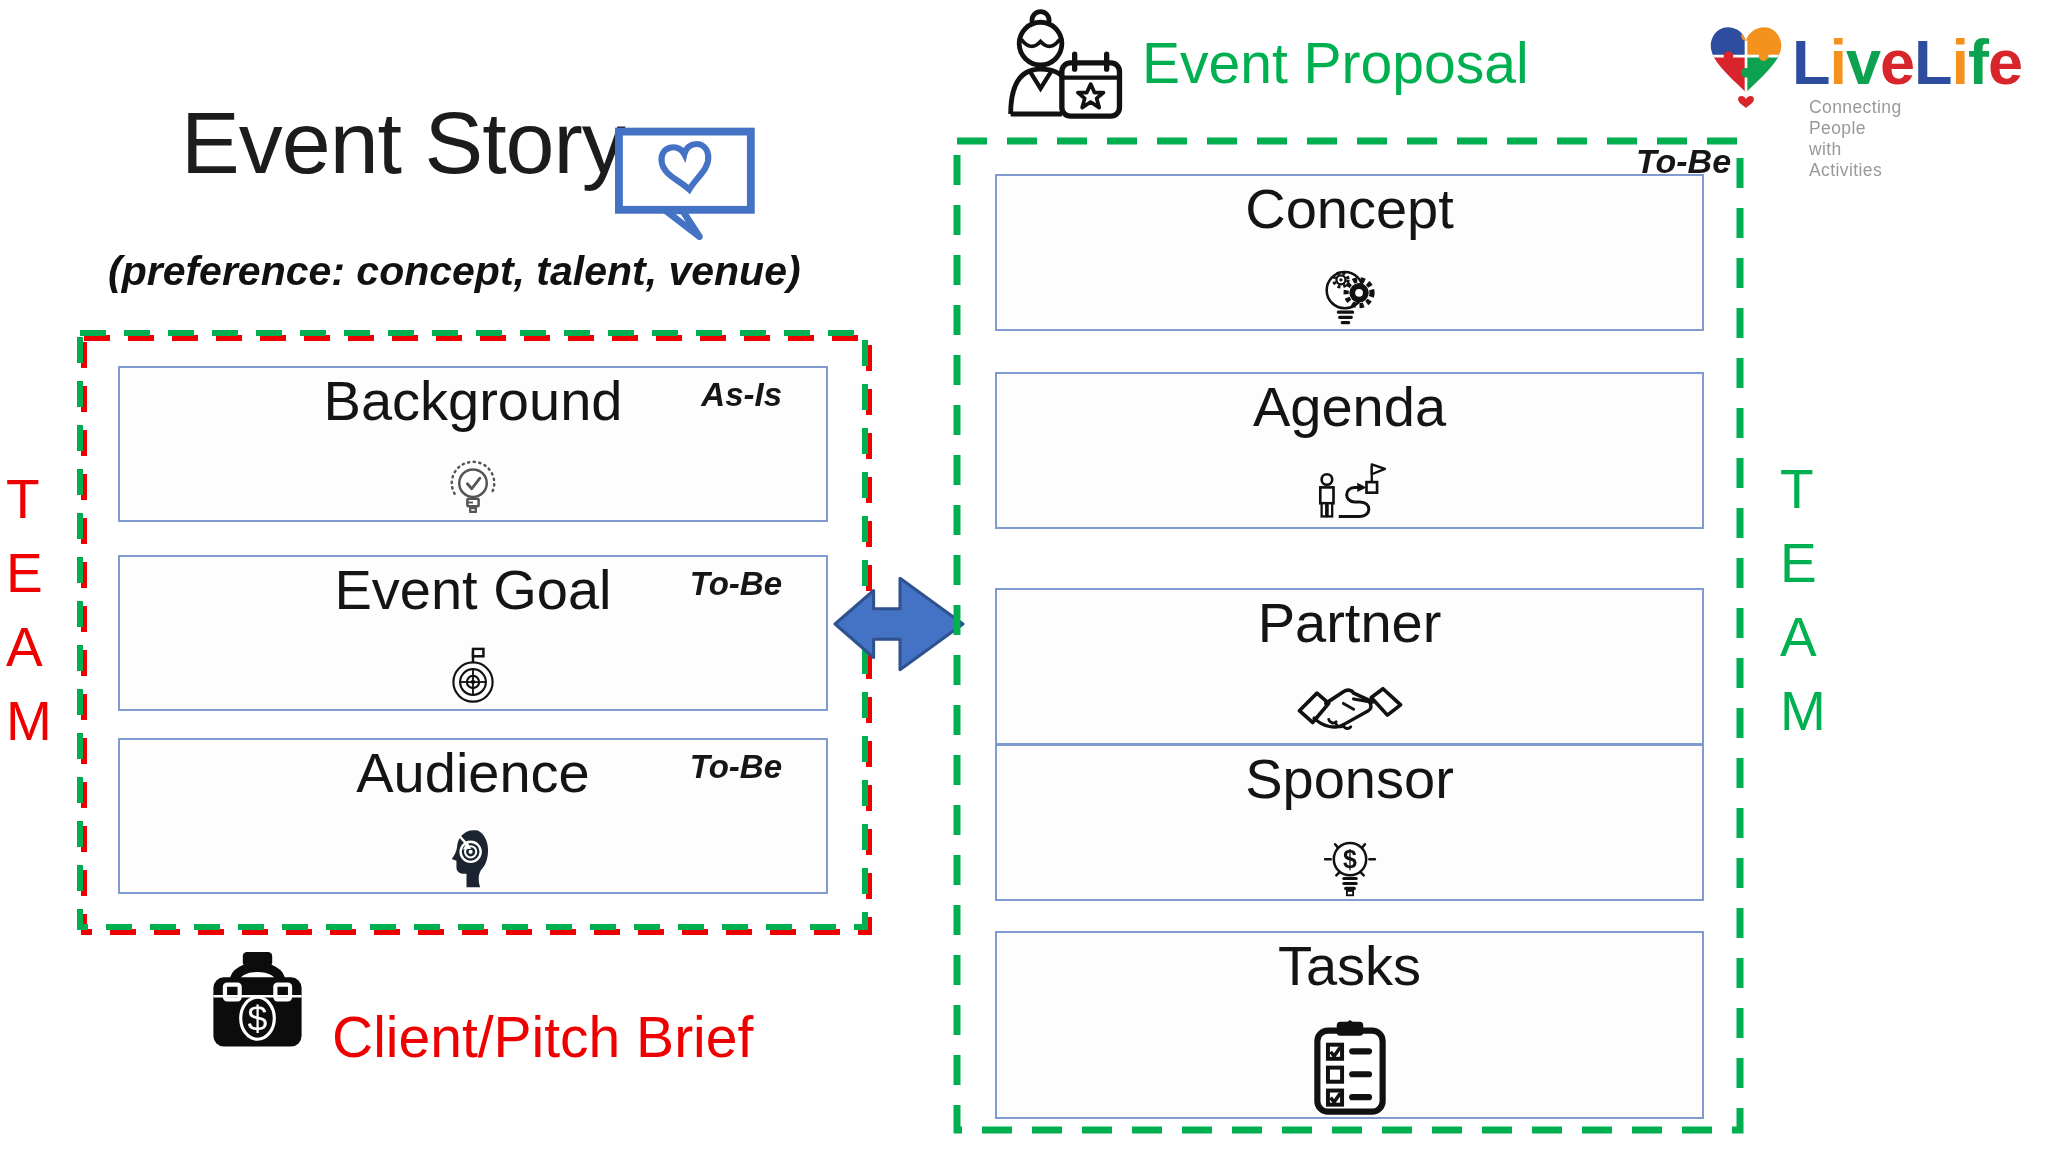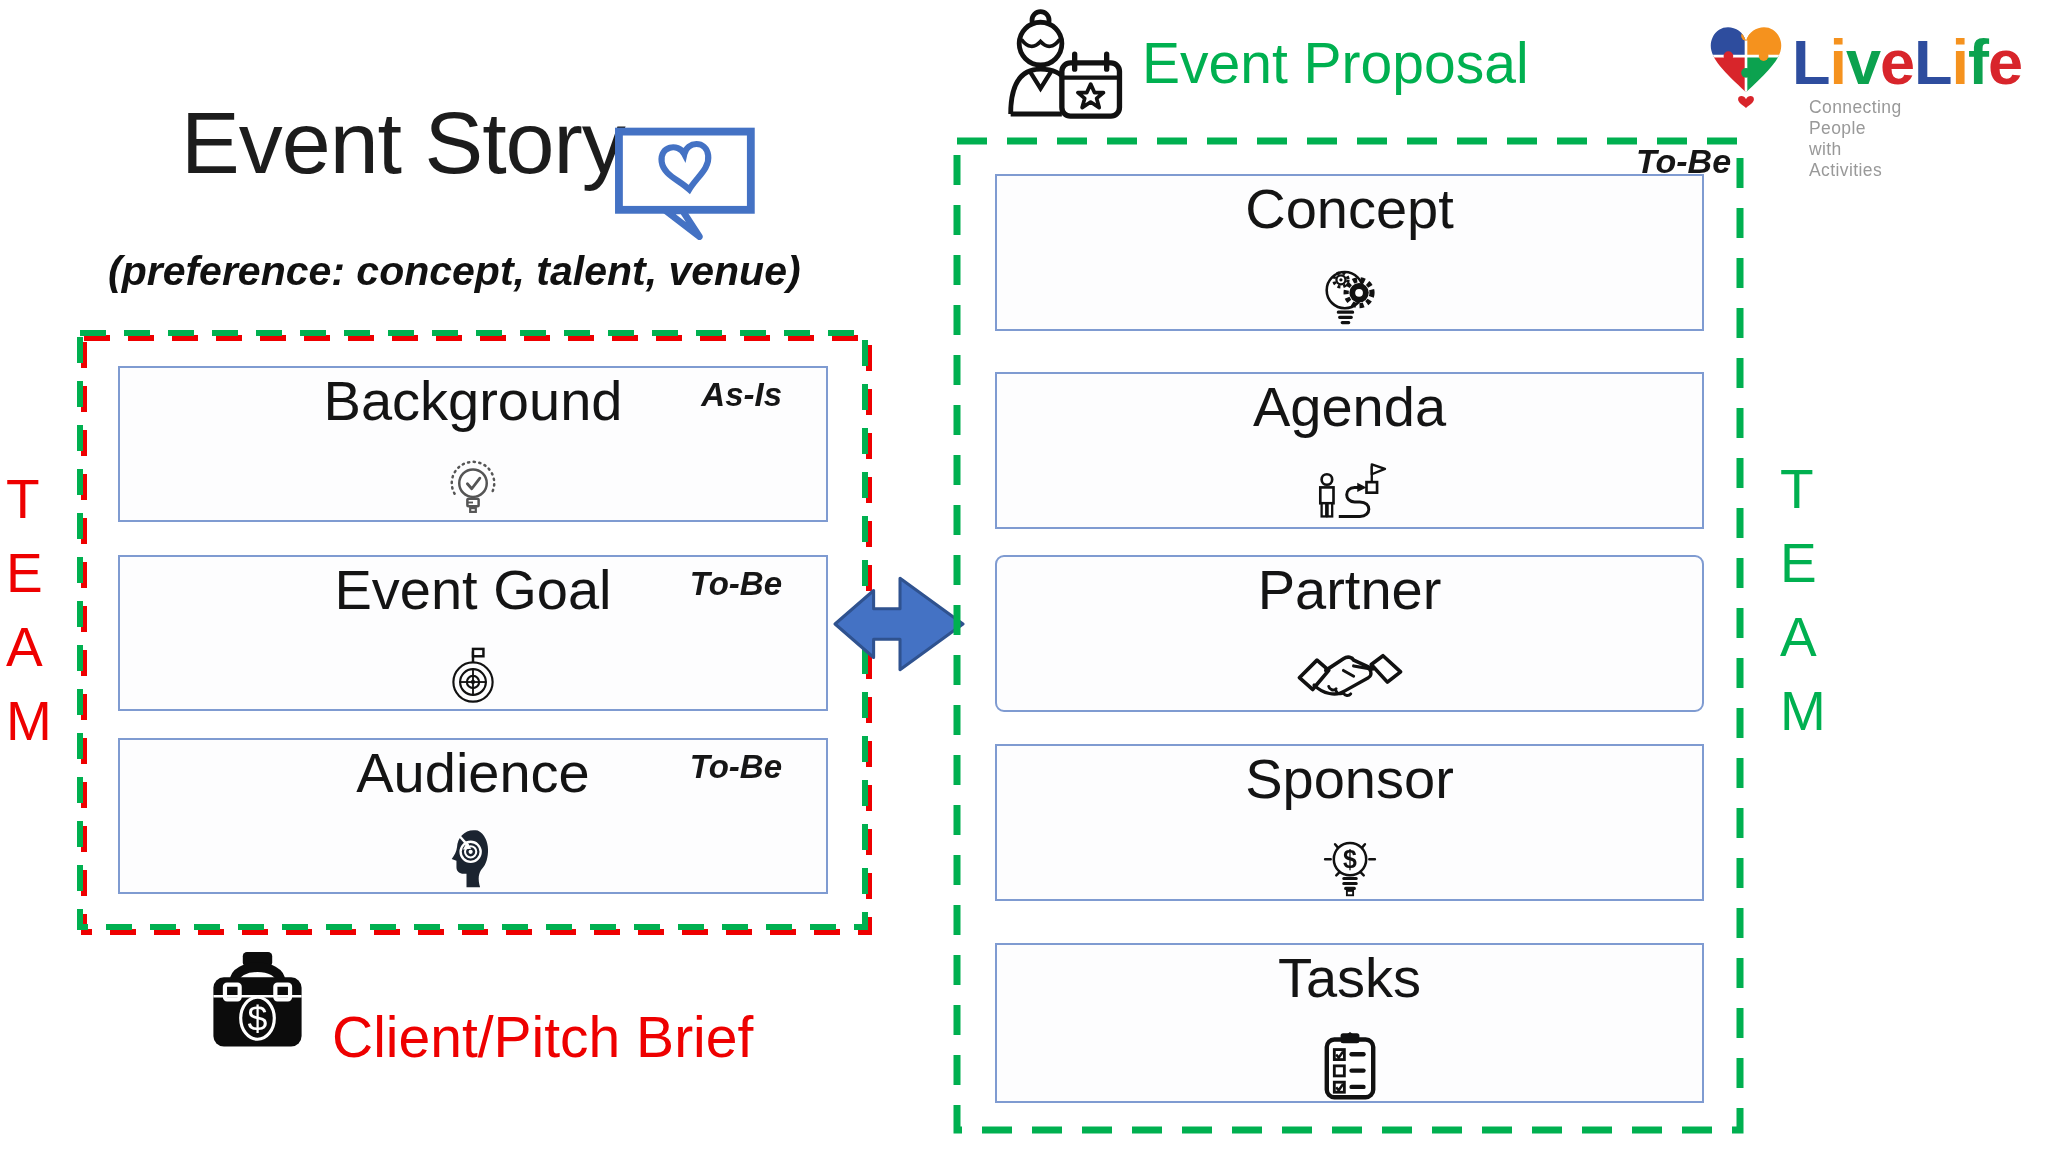--- a/index.html
+++ b/index.html
@@ -20,21 +20,21 @@
   .dash-right { left:953px; top:137px; }
 
   
   .wbox {
     position:absolute; left:118px; width:710px; height:156px;
     background:#fdfdfe; border:2px solid #7f9bd1;
     display:flex; align-items:center; justify-content:center; gap:22px;flex-direction:column;
   }
   .lb1 { top:366px; } .lb2 { top:555px; } .lb3 { top:738px; }
   .rbox { left:995px; width:709px; height:157px; }
-  .rb1 { top:174px; } .rb2 { top:366px;margin-top:6px; } .rb3 { top:555px;border-radius:9px; } .rb4 { top:744px; } .rb5 { top:931px; height:160px;margin-top:12px; }
+  .rb1 { top:174px; } .rb2 { top:366px;margin-top:6px; } .rb3 { top:588px; } .rb4 { top:744px; } .rb5 { top:931px; height:188px; }
   .lbl { font-size:56px; color:#141414; }
   .tag { position:absolute; top:8px; right:44px; font-size:33px; font-style:italic; font-weight:600; color:#161616; }
   .tag-right-frame { left:1636px; top:142px; font-size:34px; font-style:italic; font-weight:600; color:#161616; }
 
   
   .vteam {
     width:64px; font-size:55px; line-height:74px; text-align:left;
     word-break:break-all; font-weight:400;
   }
   .team-left { left:6px; top:462px; color:#ee0000; }

